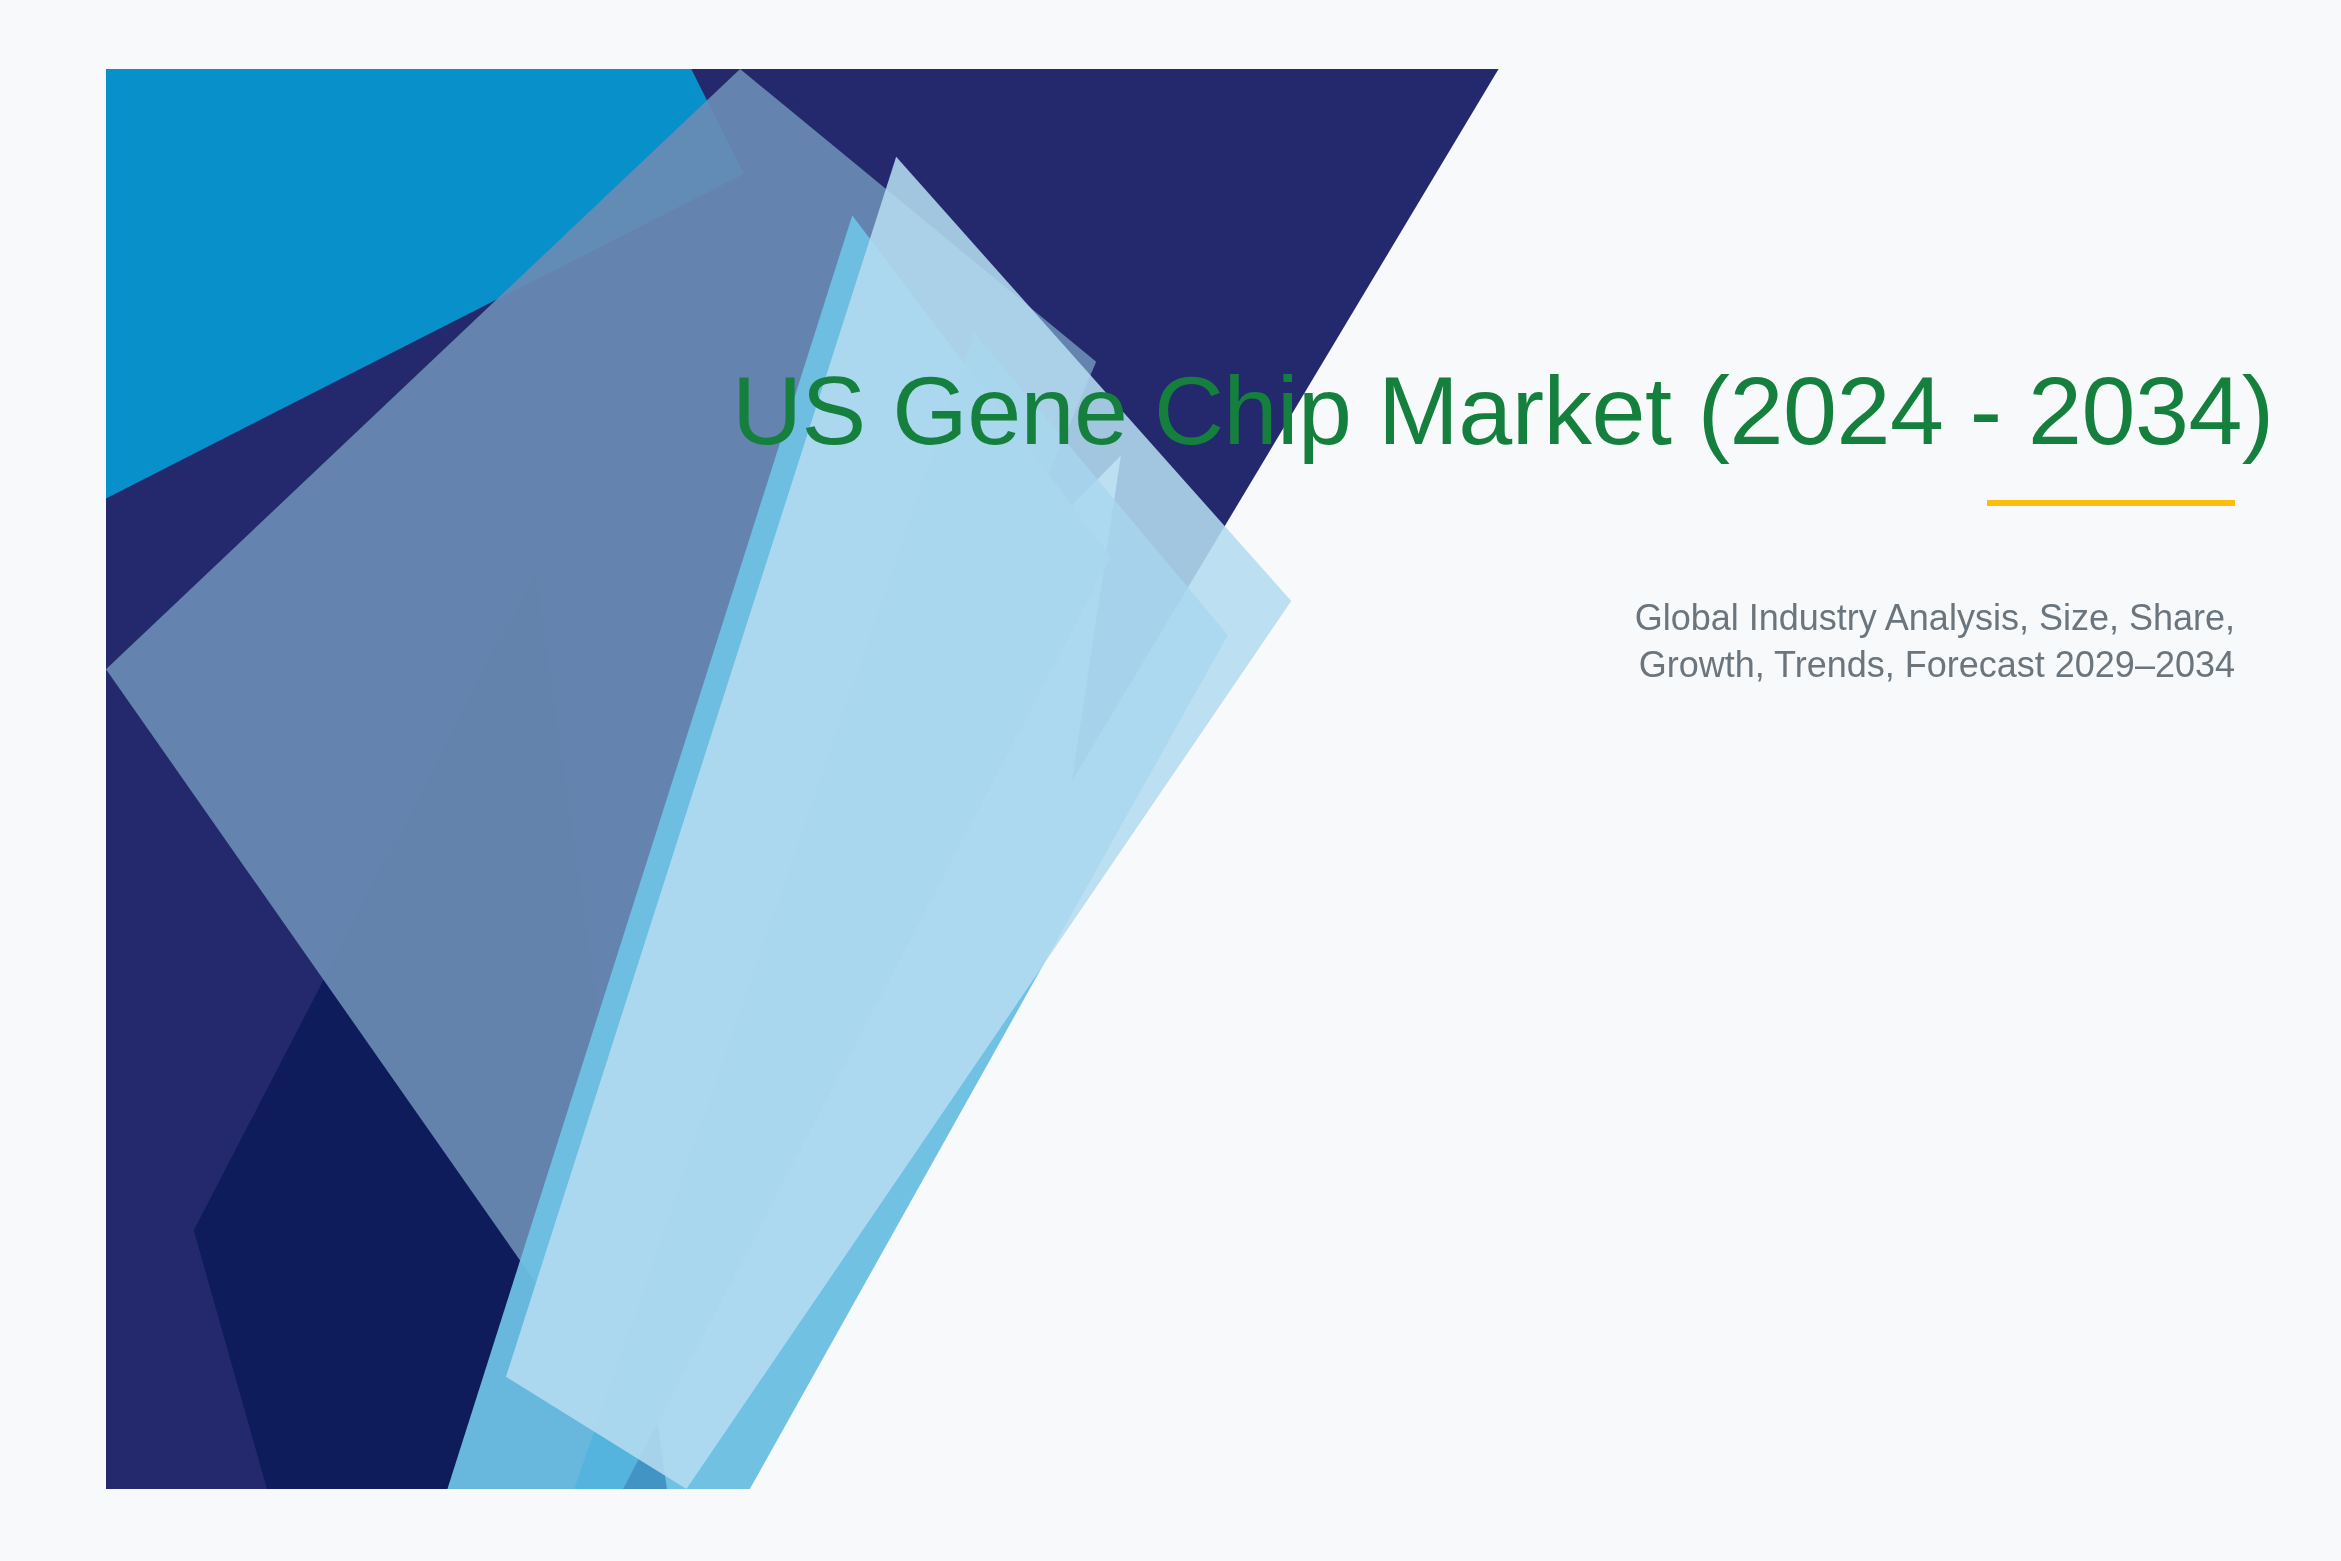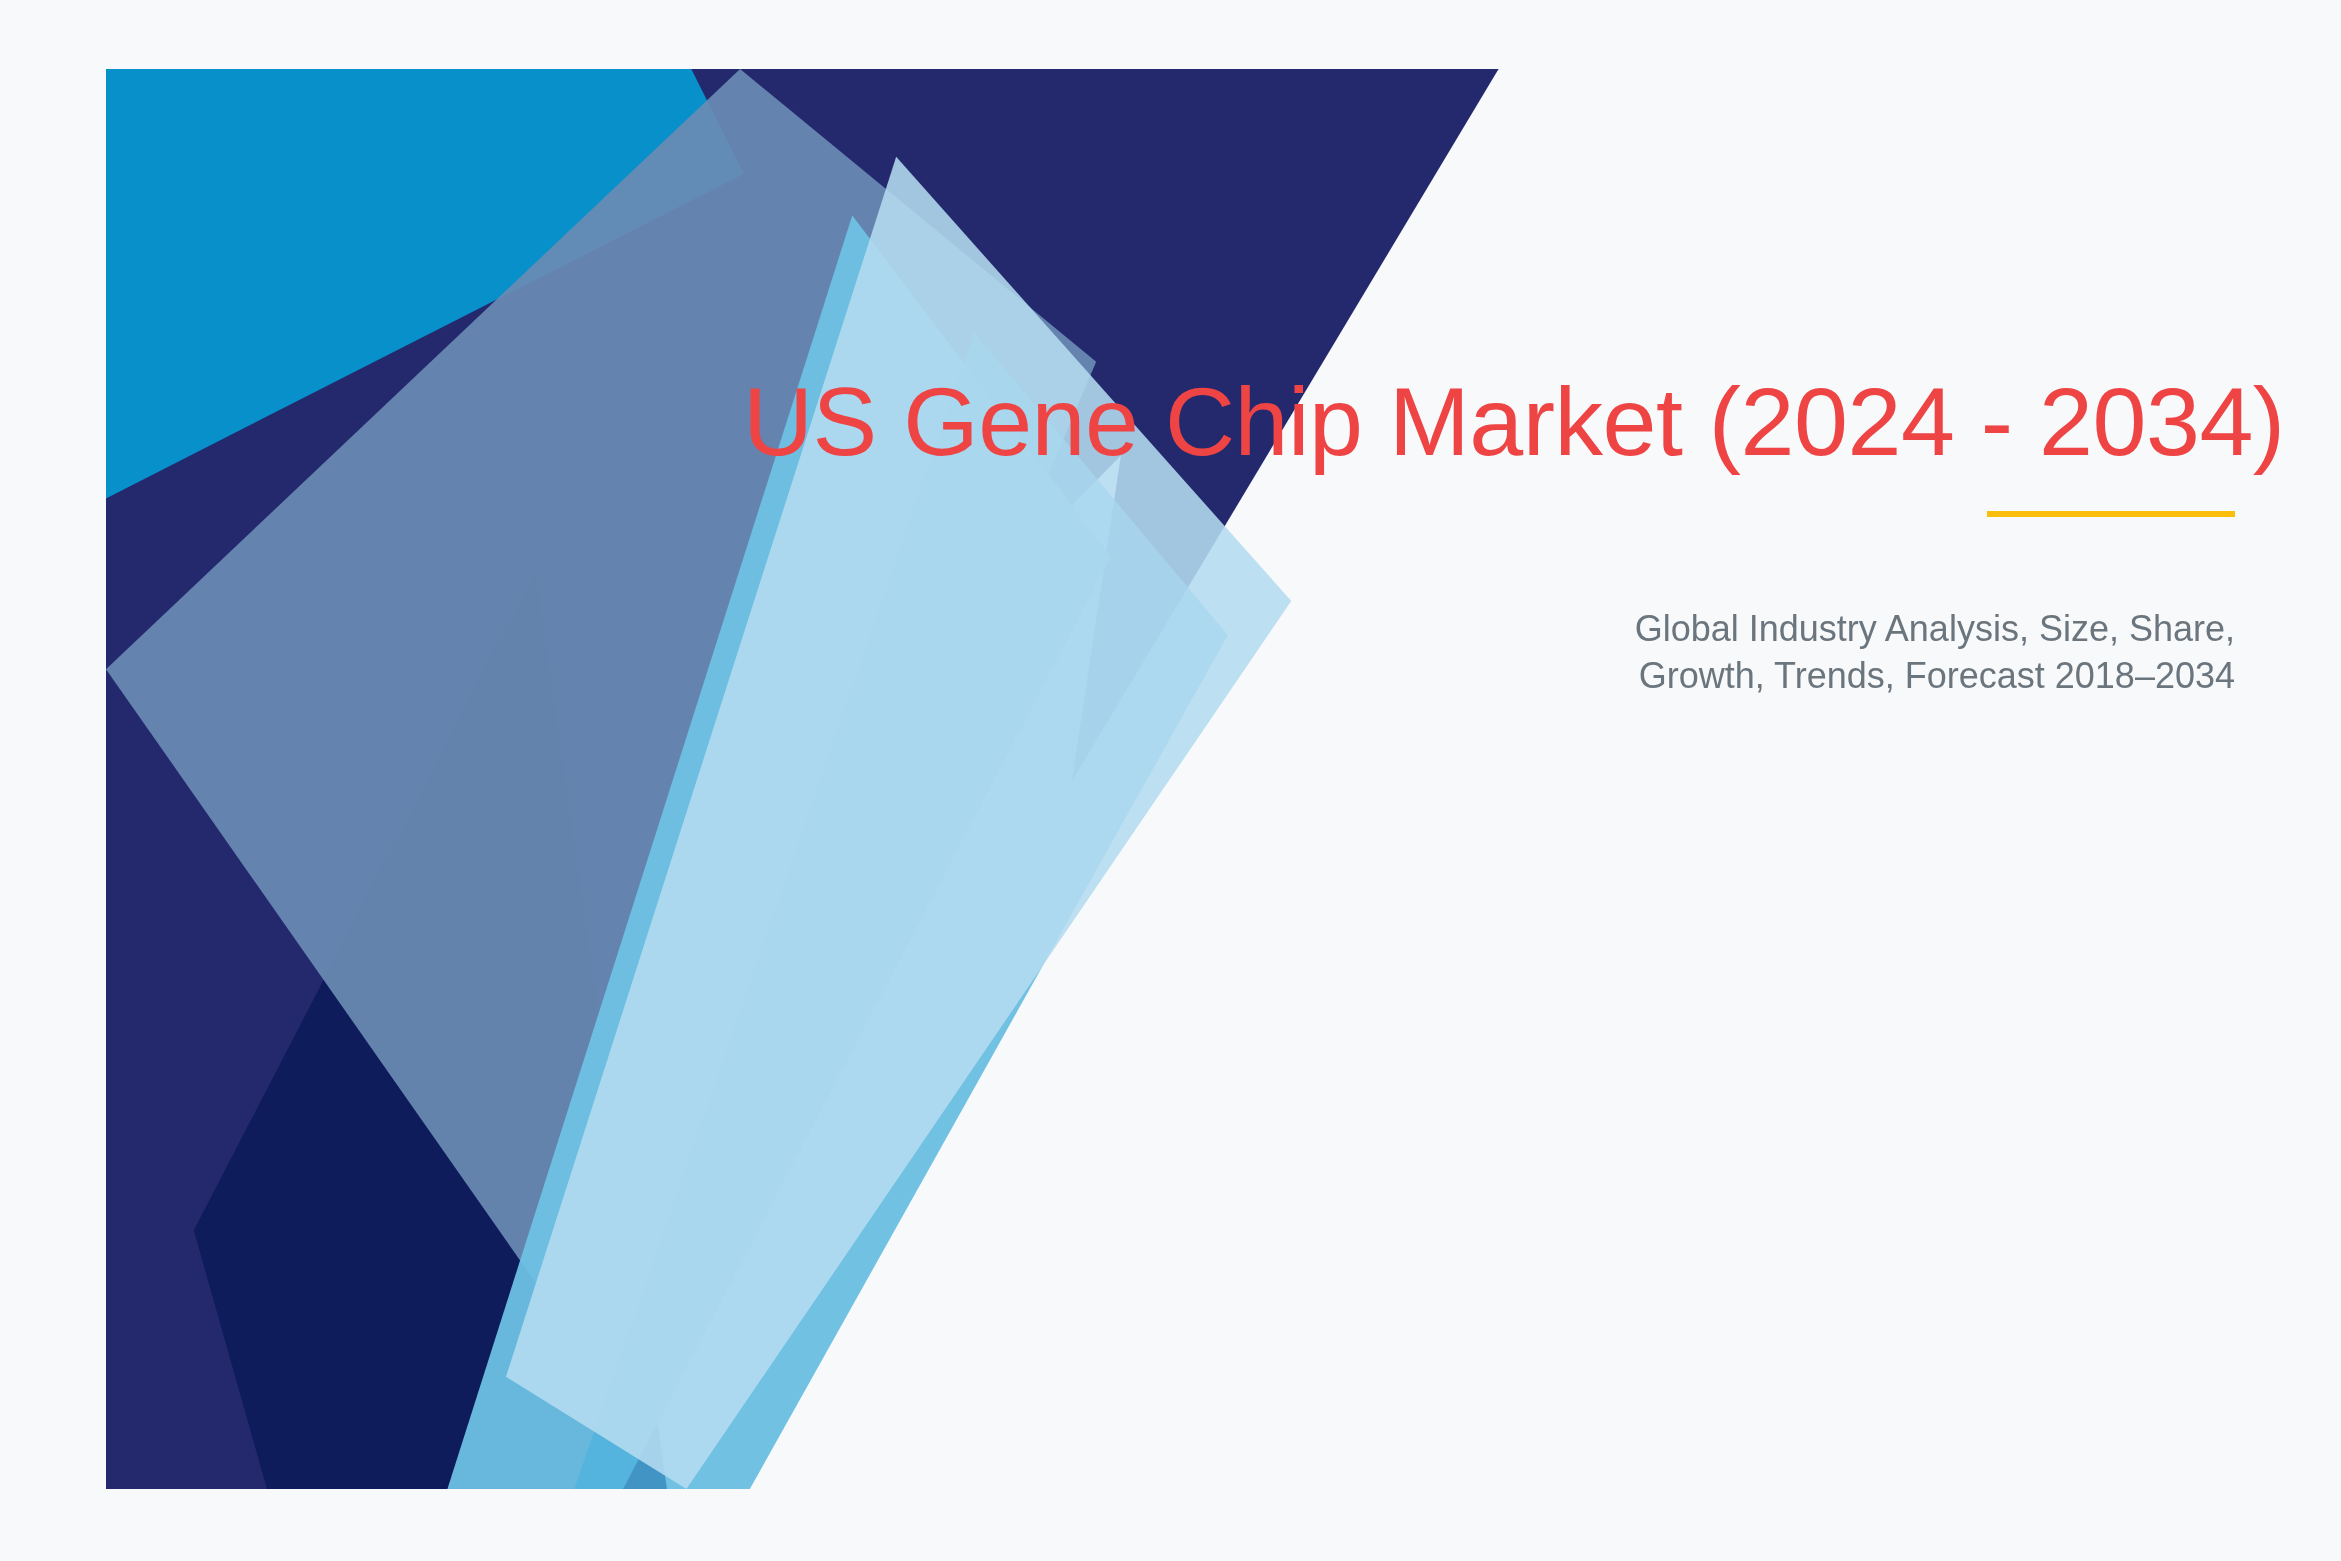--- a/index.html
+++ b/index.html
@@ -38,27 +38,27 @@
   
   #text-block {
     position: absolute;
     left: 732px;
     top: 361px;
     width: 1503px;
     text-align: right;
   }
 
   #page-title {
-    margin: 11px;
+    margin: 0;
     font-family: "Liberation Sans", sans-serif;
     font-size: 97px;
     font-weight: 400;
     line-height: 1.04;
     letter-spacing: -0.5px;
-    color: #ef4444;
+    color: #15803d;
     white-space: nowrap;
   }
 
   #title-rule {
     display: block;
     margin: 38px 0 0 auto;
     width: 248px;
     height: 6.3px;
     background: #fbbe0d;
   }
@@ -105,18 +105,18 @@
 
     </svg>
   </div>
 
   <div id="text-block">
 
     <h1 id="page-title">US Gene Chip Market (2024 - 2034)</h1>
 
     <span id="title-rule"></span>
 
-    <p id="page-subtitle">Global Industry Analysis, Size, Share, Growth, Trends, Forecast 2018–2034</p>
+    <p id="page-subtitle">Global Industry Analysis, Size, Share, Growth, Trends, Forecast 2029–2034</p>
 
   </div>
 
 </div>
 
 
 </body></html>

